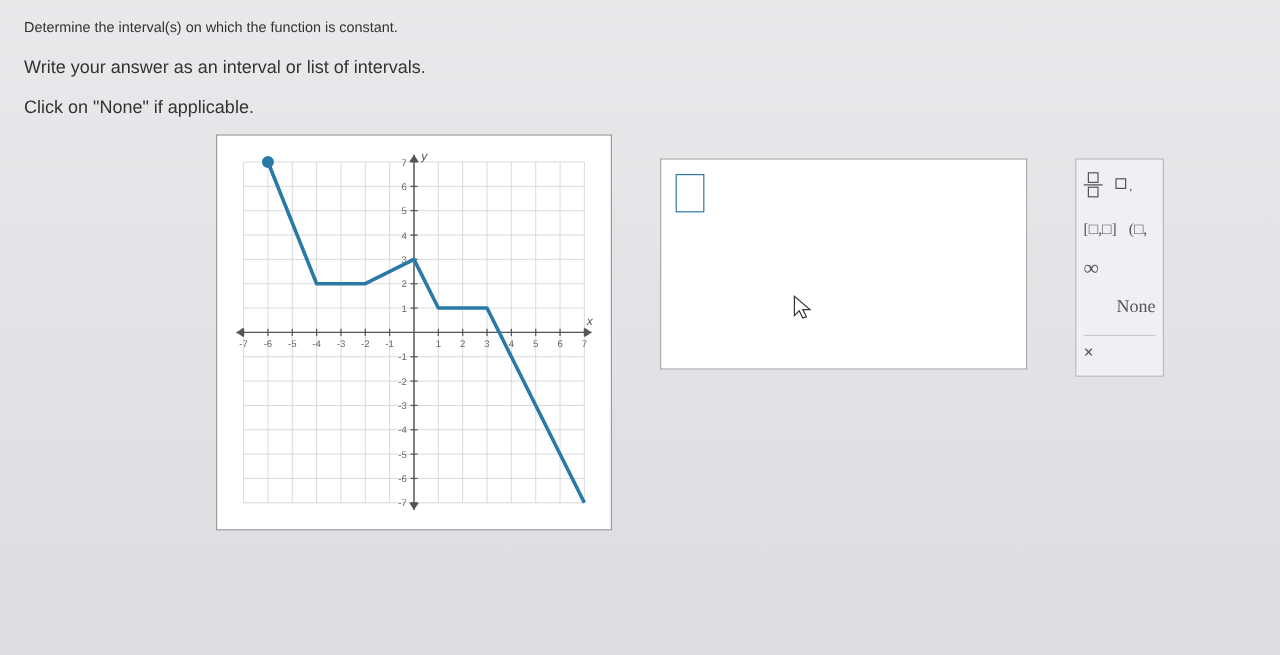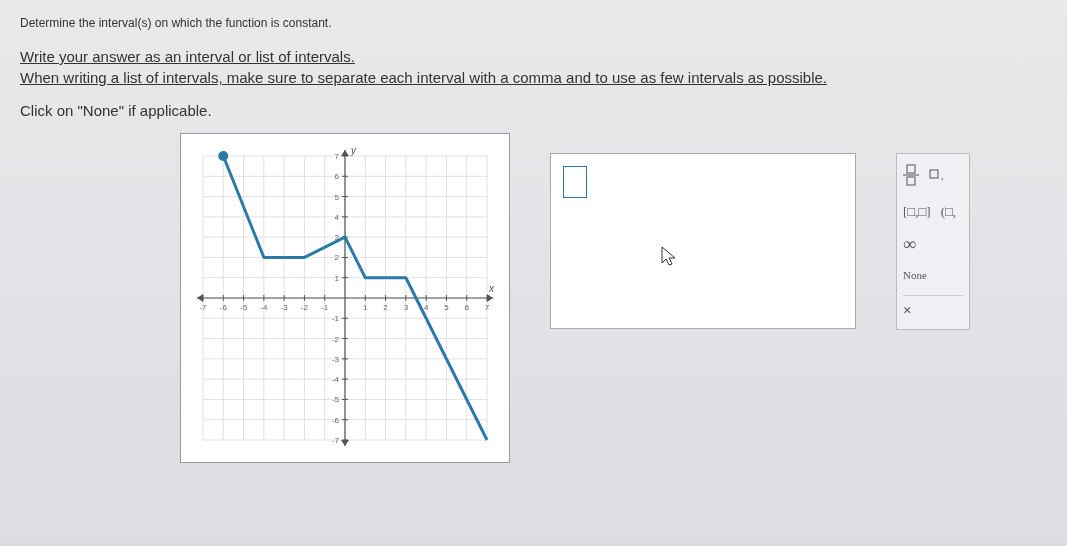--- a/index.html
+++ b/index.html
@@ -7,51 +7,50 @@
   padding: 16px 20px;
   font-family: Arial, sans-serif;
   background: linear-gradient(to bottom, #e8e9eb, #dcdde0);
   color: #333;
   width: 1067px;
   height: 546px;
   box-sizing: border-box;
   overflow: hidden;
 }
 .question-line { font-size: 12px; margin-bottom: 16px; }
-.instruction { font-size: 15px; line-height: 1.4; margin-bottom: 14px; text-decoration: underline; }
+.instruction { font-size: 15px; line-height: 1.4; margin-bottom: 14px; }
 .click-none { font-size: 15px; margin-bottom: 14px; }
 .work-area { display: flex; gap: 40px; align-items: flex-start; padding-left: 160px; }
 .graph-panel { background: #fff; border: 1px solid #999; padding: 4px; }
 .graph-panel svg { display: block; }
 .answer-box {
   width: 280px; height: 150px; background: #fff; border: 1px solid #aaa;
   margin-top: 20px; position: relative; padding: 12px;
 }
 .blank-slot {
   width: 22px; height: 30px; border: 1px solid #37a; background: #fff;
 }
 .tool-panel {
   margin-top: 20px; background: #eef0f3; border: 1px solid #bbb;
   padding: 10px 6px; font-size: 13px; color: #555;
   display: flex; flex-direction: column; gap: 14px; width: 60px;
 }
 .tool-row { display: flex; gap: 10px; align-items: center; }
 .tool-btn { cursor: pointer; font-family: serif; }
-.none-btn { font-size: 11px; }
+.none-btn { font-size: 15px; text-align: right; }
 .x-btn { font-size: 15px; font-weight: bold; padding-top:6px; border-top:1px solid #ccc;}
 .cursor-icon { position: absolute; left: 660px; top: 245px; pointer-events: none; }
 </style>
 </head>
 <body>
 
 <div class="question-line">Determine the interval(s) on which the function is constant.</div>
 
 <div class="instruction">
   <span>Write your answer as an interval or list of intervals.</span><br>
-  <span>When writing a list of intervals, make sure to separate each interval with a comma and to use as few intervals as possible.</span>
 </div>
 
 <div class="click-none">Click on "None" if applicable.</div>
 
 <div class="work-area">
   <div class="graph-panel">
     <svg id="graph-svg" width="320" height="320">
         <line x1="18" y1="302" x2="18" y2="18" stroke="#ccc" stroke-width="0.6"></line>
         <line x1="38.285714285714285" y1="302" x2="38.285714285714285" y2="18" stroke="#ccc" stroke-width="0.6"></line>
         <line x1="58.57142857142857" y1="302" x2="58.57142857142857" y2="18" stroke="#ccc" stroke-width="0.6"></line>

